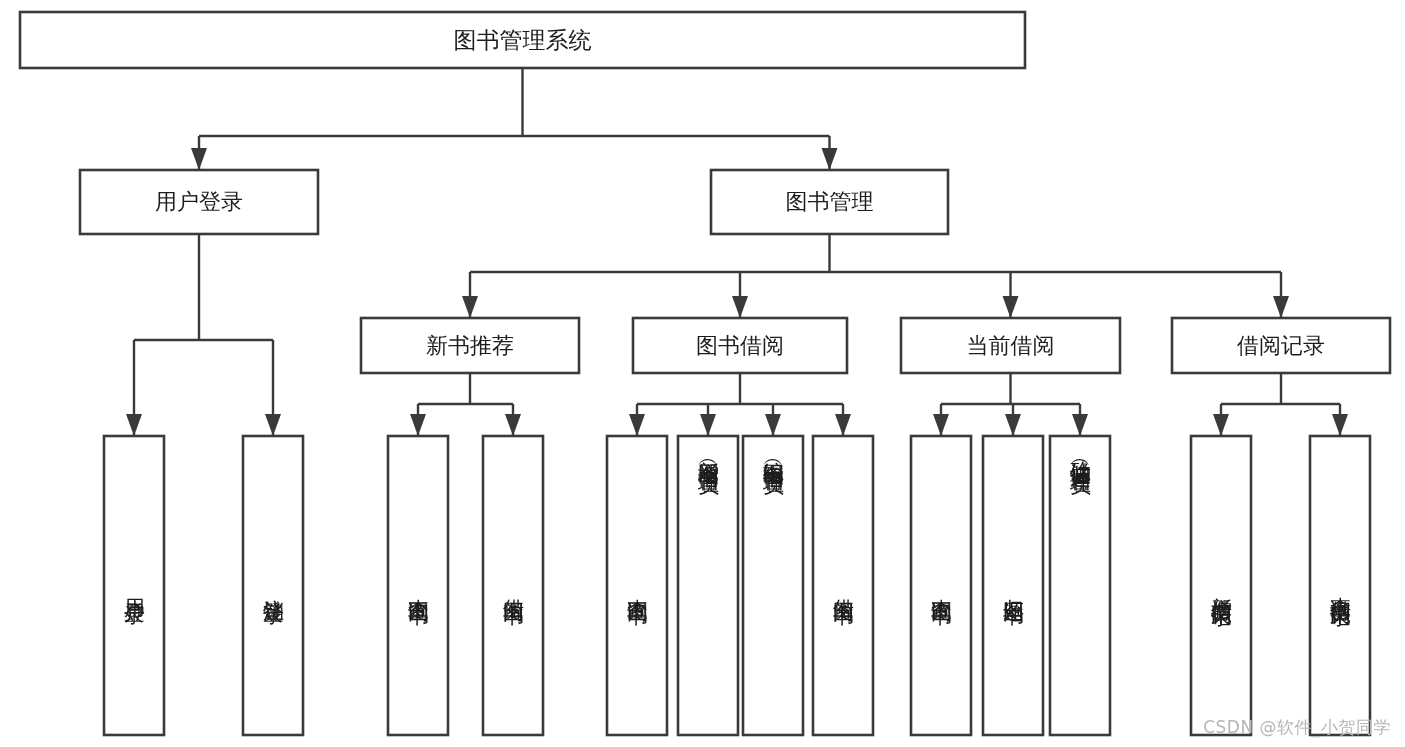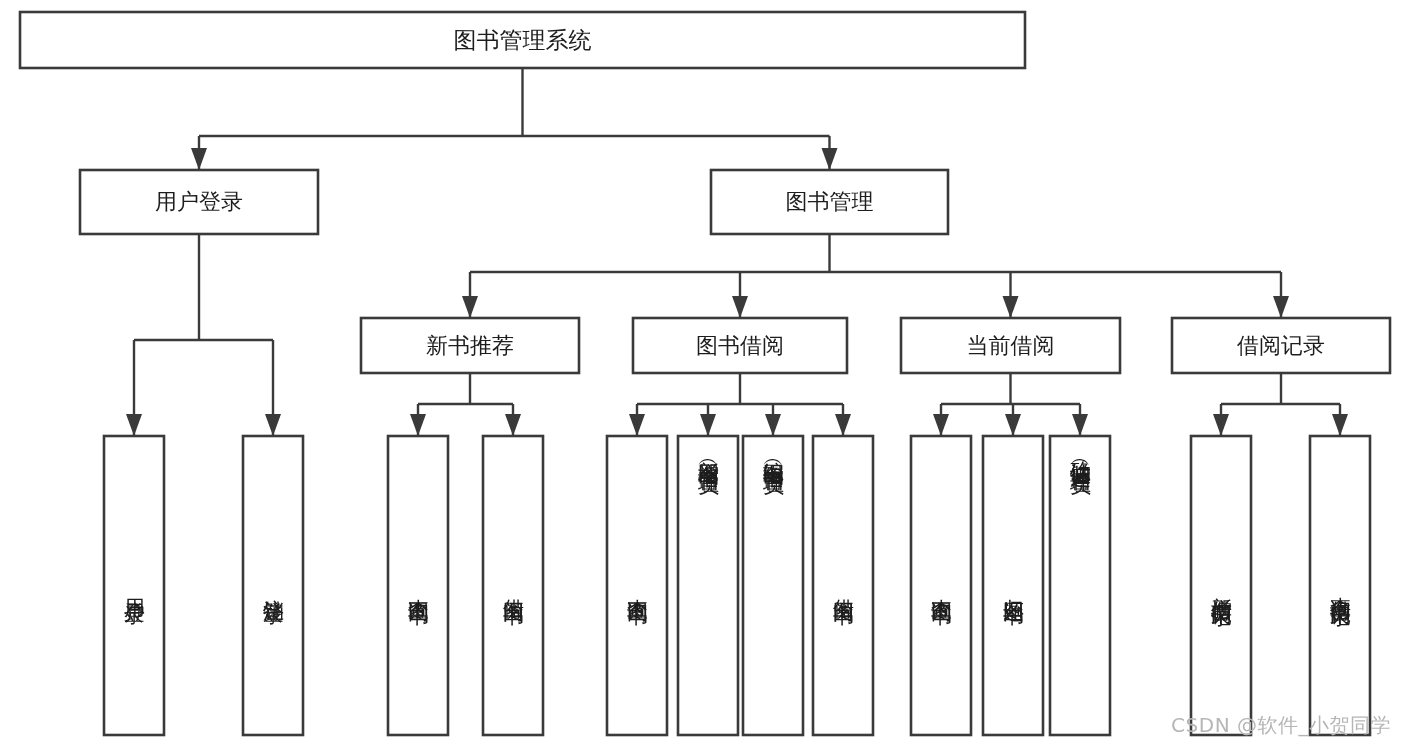--- a/index.html
+++ b/index.html
@@ -74,21 +74,21 @@
     line-height: 1.18;
     letter-spacing: 2px;
     color: #1d1d1d;
     white-space: nowrap;
   }
   .watermark {
     position: absolute;
     right: 14px;
     bottom: 8px;
     font-family: "DejaVu Sans", "Liberation Sans", sans-serif;
-    font-size: 20px;
+    font-size: 17px;
     color: #b6b6b6;
     letter-spacing: 0.5px;
     white-space: nowrap;
   }
 </style>
 </head>
 <body>
 
 <div id="diagram-root">
 

